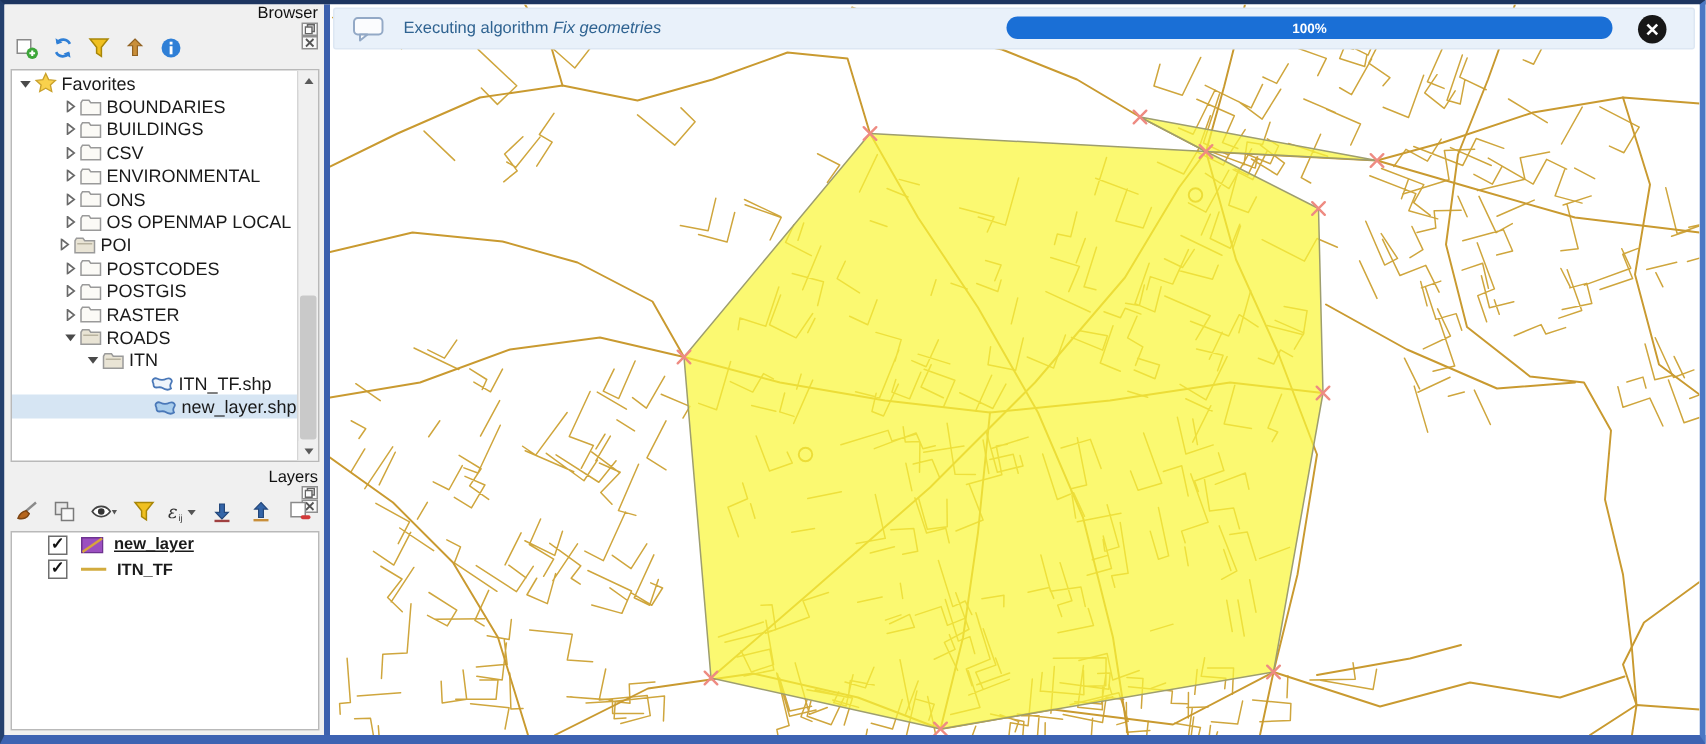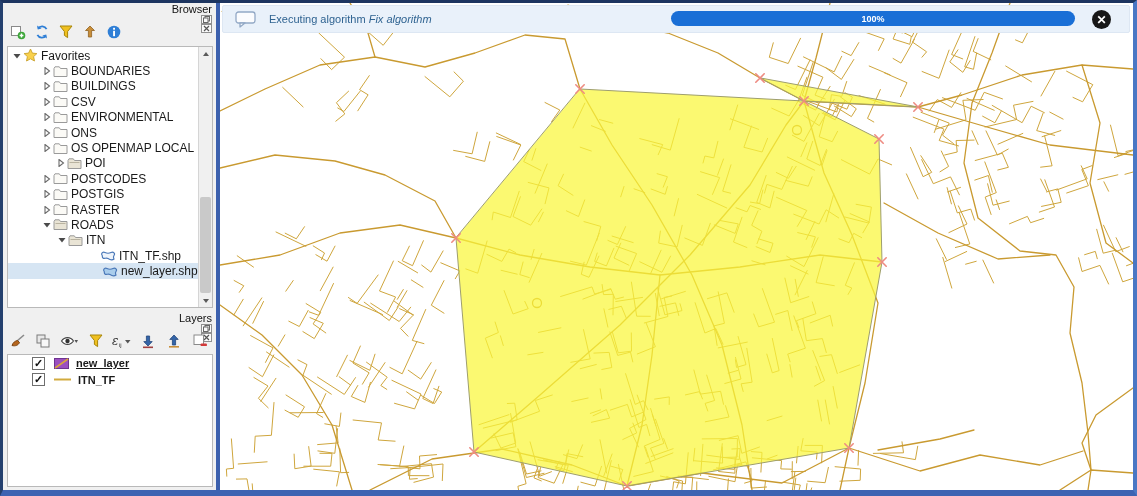--- a/index.html
+++ b/index.html
@@ -196,21 +196,21 @@
                   <path d="M2 0.5 L6.5 4 L2 7.5 Z" fill="none" stroke="#6a6a6a" stroke-width="1.1"></path>
                 </svg>
               </span>
               <span class="t-icon">
                 <svg width="15" height="13">
                   <path d="M1 3.5 L1 11.5 L14 11.5 L14 3.5 L7.5 3.5 L6.3 1.8 L2 1.8 L1 3.5 Z" fill="#fbfaf6" stroke="#9a9a9a"></path>
                 </svg>
               </span>
               <span class="t-label">OS OPENMAP LOCAL</span>
             </div>
-            <div class="tree-row" style="padding-left: 48px;">
+            <div class="tree-row" style="padding-left: 30px;">
               <span class="caret">
                 <svg width="8" height="8">
                   <path d="M2 0.5 L6.5 4 L2 7.5 Z" fill="none" stroke="#6a6a6a" stroke-width="1.1"></path>
                 </svg>
               </span>
               <span class="t-icon">
                 <svg width="15" height="13">
                   <path d="M1 3.5 L1 11.5 L14 11.5 L14 3.5 L7.5 3.5 L6.3 1.8 L2 1.8 L1 3.5 Z" fill="#e9e4d5" stroke="#9a9a9a"></path>
                   <path d="M2.5 5.5 H12.5" stroke="#b9b3a0"></path>
                 </svg>
@@ -457,21 +457,21 @@
         <path d="M231.8 230.8L240.2 239.2M240.2 230.8L231.8 239.2" fill="none" stroke="#ee8b82" stroke-width="1.6" stroke-linecap="round" stroke-linejoin="round"></path>
       </svg>
 
     <div class="notif">
       <span class="notif-icon">
         <svg width="22" height="17">
             <rect x="1" y="1" width="19" height="11" rx="2.5" fill="#fbfcfe" stroke="#93a9c6" stroke-width="1.3"></rect>
             <path d="M5 12 L5 16 L10 12 Z" fill="#fbfcfe" stroke="#93a9c6" stroke-width="1.3" stroke-linejoin="round"></path>
           </svg>
       </span>
-      <span class="notif-text"><span>Executing algorithm </span><span class="alg">Fix algorithm</span></span>
+      <span class="notif-text"><span>Executing algorithm </span><span class="alg">Fix geometries</span></span>
       <div class="progress">
         <span>100%</span>
       </div>
       <div class="notif-close">✕</div>
     </div>
   </div>
 
 </div>
 
 </body></html>

